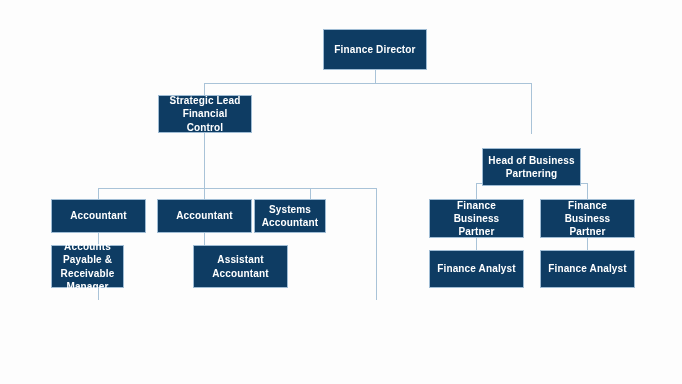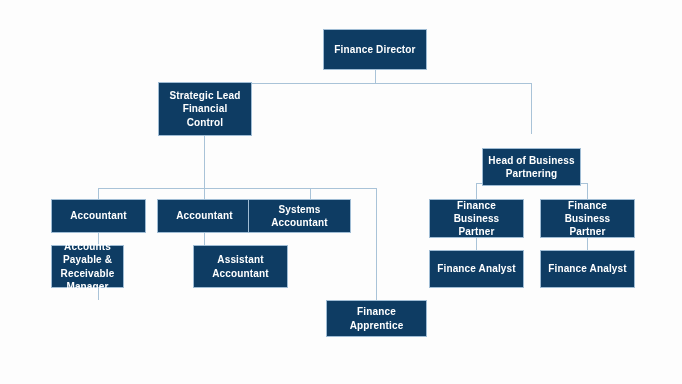--- a/index.html
+++ b/index.html
@@ -80,55 +80,52 @@
   <div class="conn v" style="left:476px; top:183px; height:16px;"></div>
   <div class="conn v" style="left:587px; top:183px; height:16px;"></div>
 
   <div class="conn v" style="left:476px; top:238px; height:12px;"></div>
   <div class="conn v" style="left:587px; top:238px; height:12px;"></div>
 
   <div class="node" style="left:323px; top:29px; width:104px; height:41px;">
     <span>Finance Director</span>
   </div>
 
-  <div class="node" style="left:158px; top:82px; width:94px; height:54px;align-items:center;">
+  <div class="node" style="left:158px; top:95px; width:94px; height:38px;align-items:center;">
     <span>Strategic Lead
 Financial Control</span>
   </div>
 
   <div class="node" style="left:482px; top:134px; width:99px; height:38px;margin-top:14px;">
     <span>Head of Business
 Partnering</span>
   </div>
 
   <div class="node" style="left:51px; top:199px; width:95px; height:34px;">
     <span>Accountant</span>
   </div>
 
   <div class="node" style="left:157px; top:199px; width:95px; height:34px;">
     <span>Accountant</span>
   </div>
 
-  <div class="node" style="left:248px; top:199px; width:103px; height:34px;">
+  <div class="node" style="left:254px; top:199px; width:72px; height:34px;">
     <span>Systems Accountant</span>
   </div>
 
   <div class="node" style="left:51px; top:245px; width:73px; height:43px;">
     <span>Accounts Payable &amp;
 Receivable Manager</span>
   </div>
 
   <div class="node" style="left:157px; top:245px; width:95px; height:43px;margin-left:36px;">
     <span>Assistant Accountant</span>
   </div>
 
 
-  <div class="node" style="left:326px; top:300px; width:101px; height:37px;">
-    <span>Finance Apprentice</span>
-  </div>
 
   <div class="node" style="left:429px; top:199px; width:95px; height:39px;">
     <span>Finance Business
 Partner</span>
   </div>
 
   <div class="node" style="left:540px; top:199px; width:95px; height:39px;">
     <span>Finance Business
 Partner</span>
   </div>

